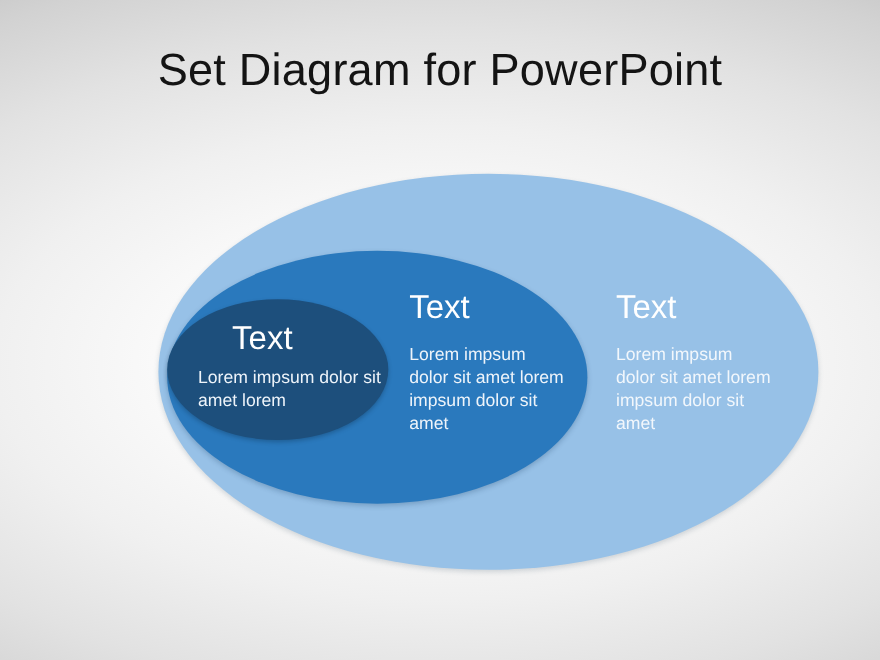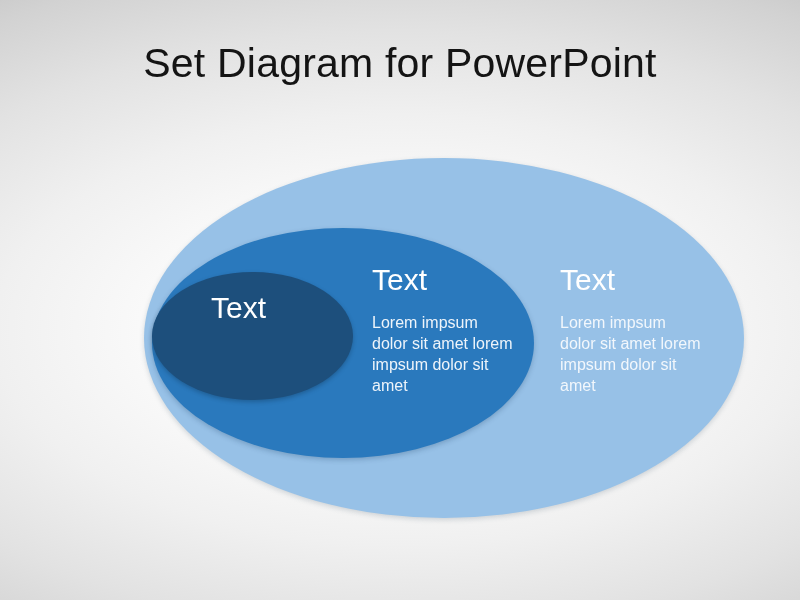--- a/index.html
+++ b/index.html
@@ -157,20 +157,21 @@
   <div id="diagram">
 
     <div class="ellipse" id="ellipse-outer" style="background: rgb(151, 193, 231);"></div>
 
     <div class="ellipse" id="ellipse-middle" style="background: rgb(42, 121, 189);"></div>
 
     <div class="ellipse" id="ellipse-inner" style="background: rgb(29, 79, 124);"></div>
 
     <div class="text-group" id="text-group-inner">
       <div class="tg-heading">Text</div>
+      <div class="tg-body">Lorem impsum dolor sit amet lorem</div>
     </div>
 
     <div class="text-group" id="text-group-middle">
       <div class="tg-heading">Text</div>
       <div class="tg-body">Lorem impsum dolor sit amet lorem impsum dolor sit amet</div>
     </div>
 
     <div class="text-group" id="text-group-outer">
       <div class="tg-heading">Text</div>
       <div class="tg-body">Lorem impsum dolor sit amet lorem impsum dolor sit amet</div>

